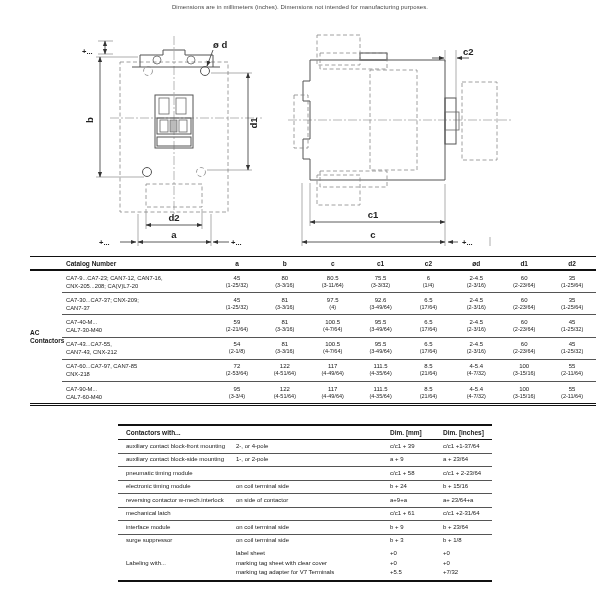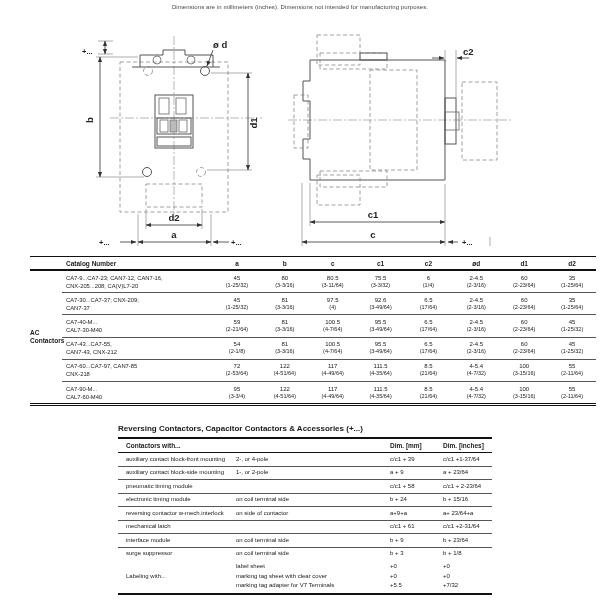--- a/index.html
+++ b/index.html
@@ -403,21 +403,20 @@
           <div class="dcell num">
             <div class="l1">55</div>
             <div class="l2">(2-11/64)</div>
           </div>
         </div>
       </div>
   </div>
 </div>
 
 <div class="acc">
-  <div class="acc-title">Reversing Contactors, Capacitor Contactors &amp; Accessories (+...)</div>
   <div class="acc-table">
     <div class="arow head">
         <div class="acell first">Contactors with...</div>
         <div class="acell"></div>
         <div class="acell">Dim. [mm]</div>
         <div class="acell">Dim. [inches]</div>
       </div>
     <div>
         <div class="arow">
           <div class="acell first">auxiliary contact block-front mounting</div>

